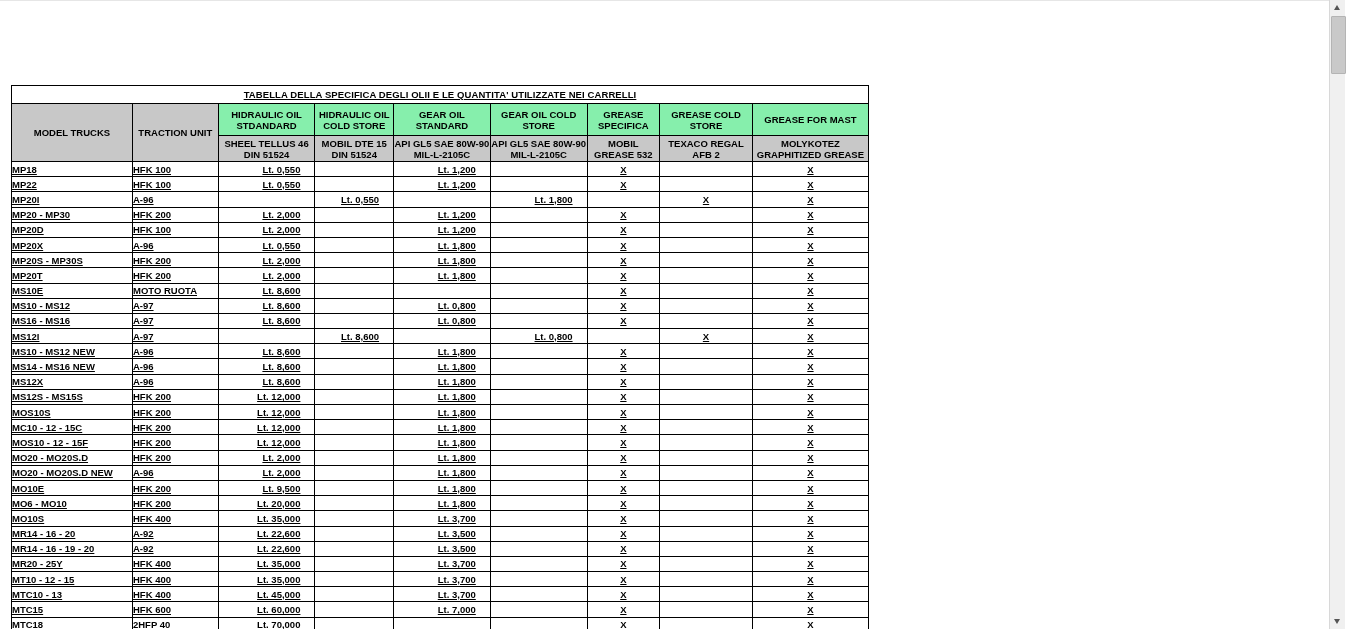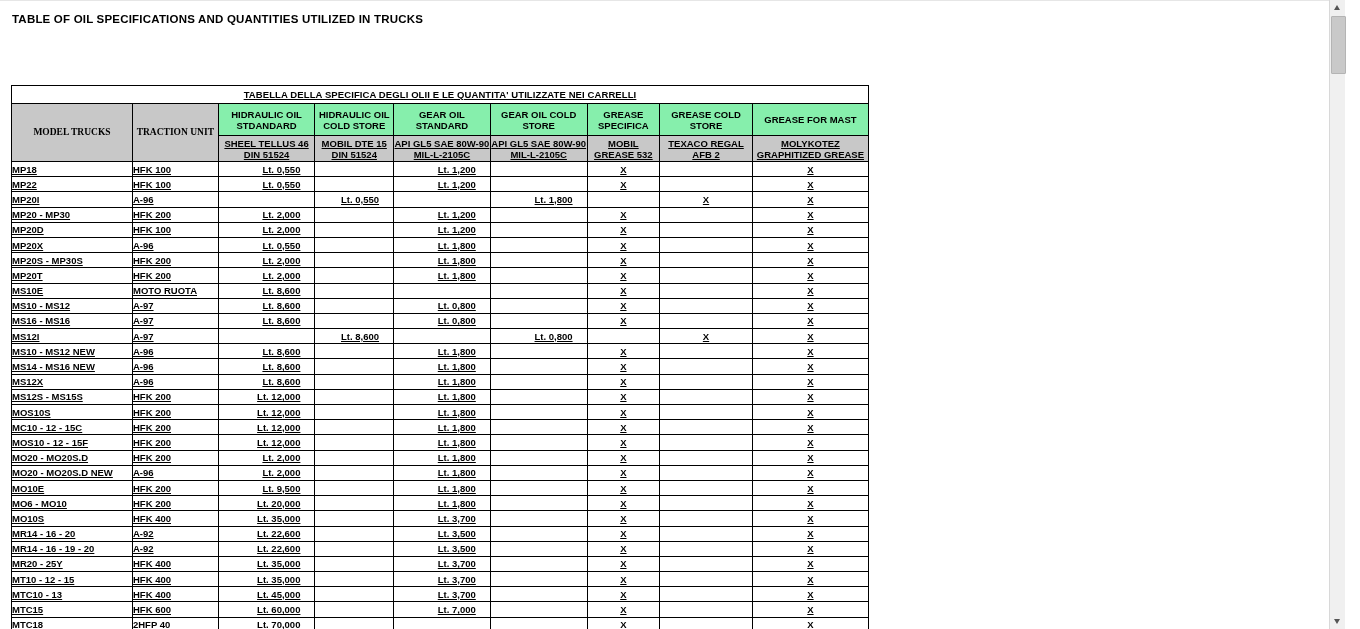--- a/index.html
+++ b/index.html
@@ -69,32 +69,30 @@
     height: 32px;
     line-height: 11px;
     padding: 1px 2px;
   }
   .hdr-sub {
     background: #c8c8c8;
     text-align: center;
     height: 26px;
     line-height: 11px;
     padding: 1px 2px;
-    text-decoration: underline;
   }
   .hdr-span {
     background: #c8c8c8;
     text-align: center;
     line-height: 11px;
     padding: 1px 2px;
   }
   .hdr-span .big {
     display: block;
     font-size: 9.5px;
-    font-family: Liberation Serif, serif;
   }
   
   td.model, td.traction {
     text-align: left;
     padding-left: 2px;
     height: 15.2px;
     text-decoration: underline;
     white-space: nowrap;
     overflow: hidden;
   }
@@ -174,21 +172,20 @@
     left: 0; top: 0; width: 1345px; height: 1px;
     background: #e6e6e6;
   }
 </style>
 </head>
 <body>
 
 <div class="page">
   <div class="top-rule"></div>
 
-  <div class="doc-title">TABLE OF OIL SPECIFICATIONS AND QUANTITIES UTILIZED IN TRUCKS</div>
 
   <div class="table-wrap">
     <table class="spec">
       <colgroup>
         <col class="c-model">
         <col class="c-traction">
         <col class="c-hyd">
         <col class="c-hydc">
         <col class="c-gear">
         <col class="c-gearc">

